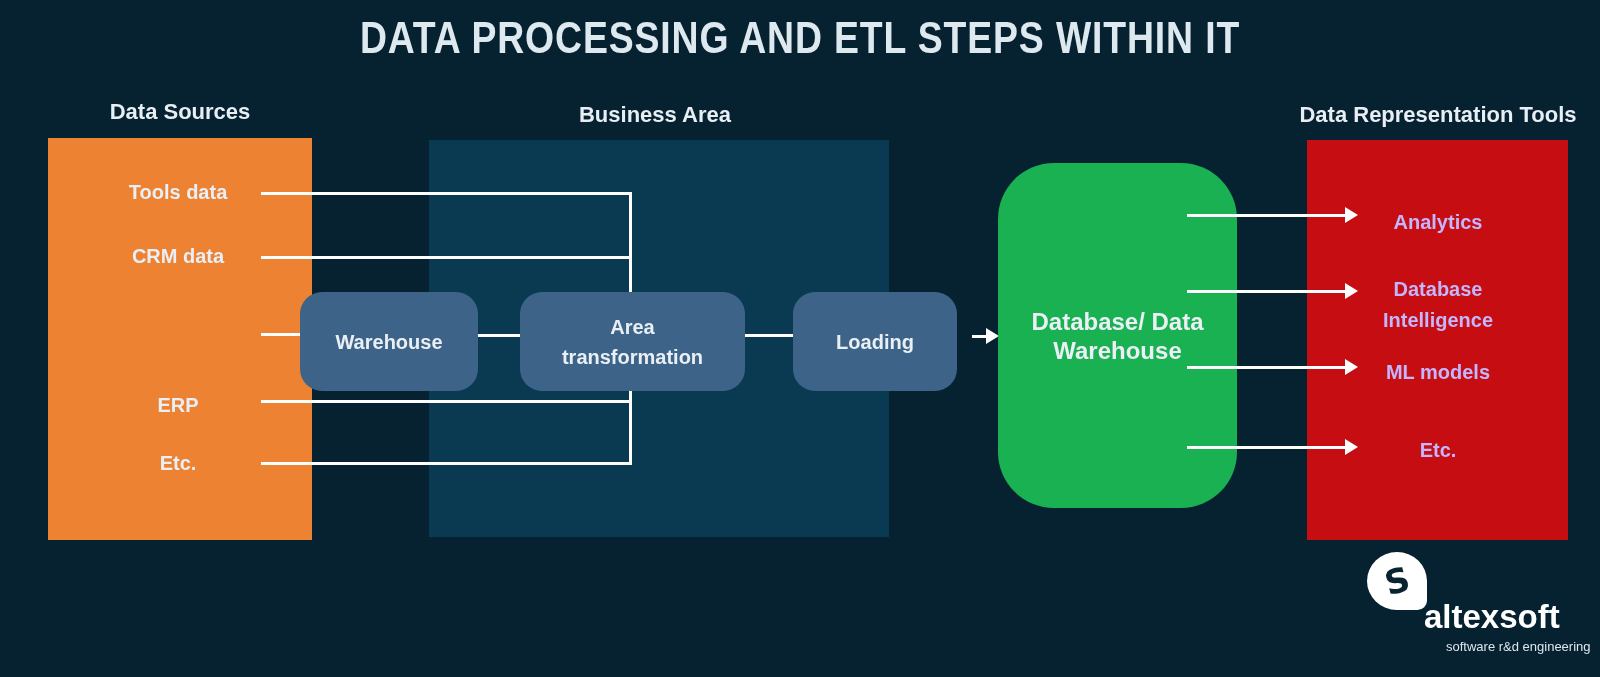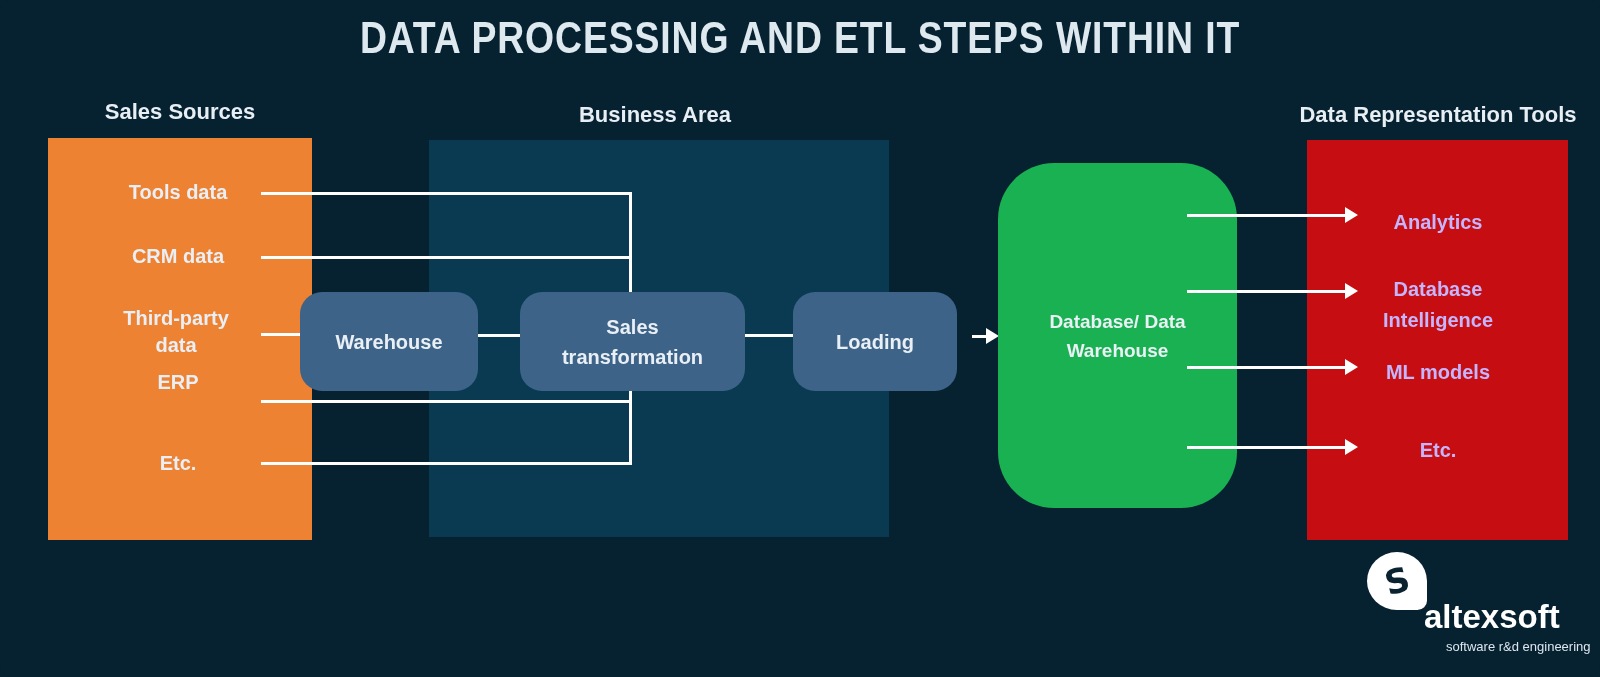--- a/index.html
+++ b/index.html
@@ -16,38 +16,38 @@
   #lbl-sources{left:60px;top:99px;width:240px;}
   #lbl-staging{left:535px;top:102px;width:240px;}
   #lbl-repr{left:1283px;top:102px;width:310px;}
 
   
   .panel{position:absolute;}
   #box-sources{left:48px;top:138px;width:264px;height:402px;background:#EE8233;}
   #box-staging{left:429px;top:140px;width:460px;height:397px;background:#0A3A52;}
   #box-green{left:998px;top:163px;width:239px;height:345px;background:#19B151;border-radius:56px;
              display:flex;align-items:center;justify-content:center;}
-  #box-green .inner{width:200px;text-align:center;color:#eaf0f5;font-size:19px;font-weight:bold;line-height:29px;}
+  #box-green .inner{width:200px;text-align:center;color:#eaf0f5;font-size:24px;font-weight:bold;line-height:29px;}
   #box-red{left:1307px;top:140px;width:261px;height:400px;background:#C60D11;}
 
   
   .step{position:absolute;background:#3D6488;border-radius:22px;
         display:flex;align-items:center;justify-content:center;
         color:#e9eff4;font-weight:bold;font-size:20px;text-align:center;}
   .step .inner{width:180px;line-height:30px;}
   #step-extraction{left:300px;top:292px;width:178px;height:99px;}
   #step-transform{left:520px;top:292px;width:225px;height:99px;}
   #step-loading{left:793px;top:292px;width:164px;height:99px;}
 
   
   .src-item{position:absolute;color:#e9eff4;font-size:20px;font-weight:bold;text-align:center;line-height:24px;}
   #src-0{left:98px;top:180px;width:160px;}
   #src-1{left:98px;top:244px;width:160px;}
   #src-2{left:106px;top:305px;width:140px;line-height:27px;}
-  #src-3{left:98px;top:370px;width:160px;}
+  #src-3{left:98px;top:393px;width:160px;}
   #src-4{left:98px;top:451px;width:160px;}
 
   
   .repr-item{position:absolute;color:#c4b5fd;font-size:20px;font-weight:bold;text-align:center;line-height:24px;}
   #repr-0{left:1358px;top:210px;width:160px;}
   #repr-1{left:1358px;top:274px;width:160px;line-height:31px;}
   #repr-2{left:1358px;top:360px;width:160px;}
   #repr-3{left:1358px;top:438px;width:160px;}
 
   
@@ -86,49 +86,48 @@
              font-size:33px;font-weight:bold;line-height:34px;}
   .logo-tagline{position:absolute;left:1426px;top:639px;width:160px;color:#dce6ee;font-size:13px;margin-left:20px;}
 </style>
 </head>
 <body>
 
 <div class="canvas">
 
   <div class="title">DATA PROCESSING AND ETL STEPS WITHIN IT</div>
 
-  <div class="section-label" id="lbl-sources">Sales Sources</div>
+  <div class="section-label" id="lbl-sources">Data Sources</div>
   <div class="section-label" id="lbl-staging">Business Area</div>
   <div class="section-label" id="lbl-repr">Data Representation Tools</div>
 
   <div class="panel" id="box-sources"></div>
   <div class="panel" id="box-staging"></div>
   <div class="panel" id="box-red"></div>
 
   <div class="src-item" id="src-0">Tools data</div>
   <div class="src-item" id="src-1">CRM data</div>
-  <div class="src-item" id="src-2">Third-party data</div>
   <div class="src-item" id="src-3">ERP</div>
   <div class="src-item" id="src-4">Etc.</div>
 
   <div class="line h" id="ln-sales"></div>
   <div class="line h" id="ln-crm"></div>
   <div class="line v" id="ln-vtop"></div>
   <div class="line h" id="ln-third"></div>
   <div class="line h" id="ln-erp"></div>
   <div class="line h" id="ln-etcsrc"></div>
   <div class="line v" id="ln-vbottom"></div>
   <div class="line h" id="ln-ext-tr"></div>
   <div class="line h" id="ln-tr-load"></div>
 
   <div class="step" id="step-extraction">
     <span class="inner">Warehouse</span>
   </div>
   <div class="step" id="step-transform">
-    <span class="inner">Sales transformation</span>
+    <span class="inner">Area transformation</span>
   </div>
   <div class="step" id="step-loading">
     <span class="inner">Loading</span>
   </div>
 
   <div class="line h" id="ln-load-green"></div>
   <div class="arrowhead" id="ah-load"></div>
 
   <div class="panel" id="box-green">
     <span class="inner">Database/ Data Warehouse</span>

